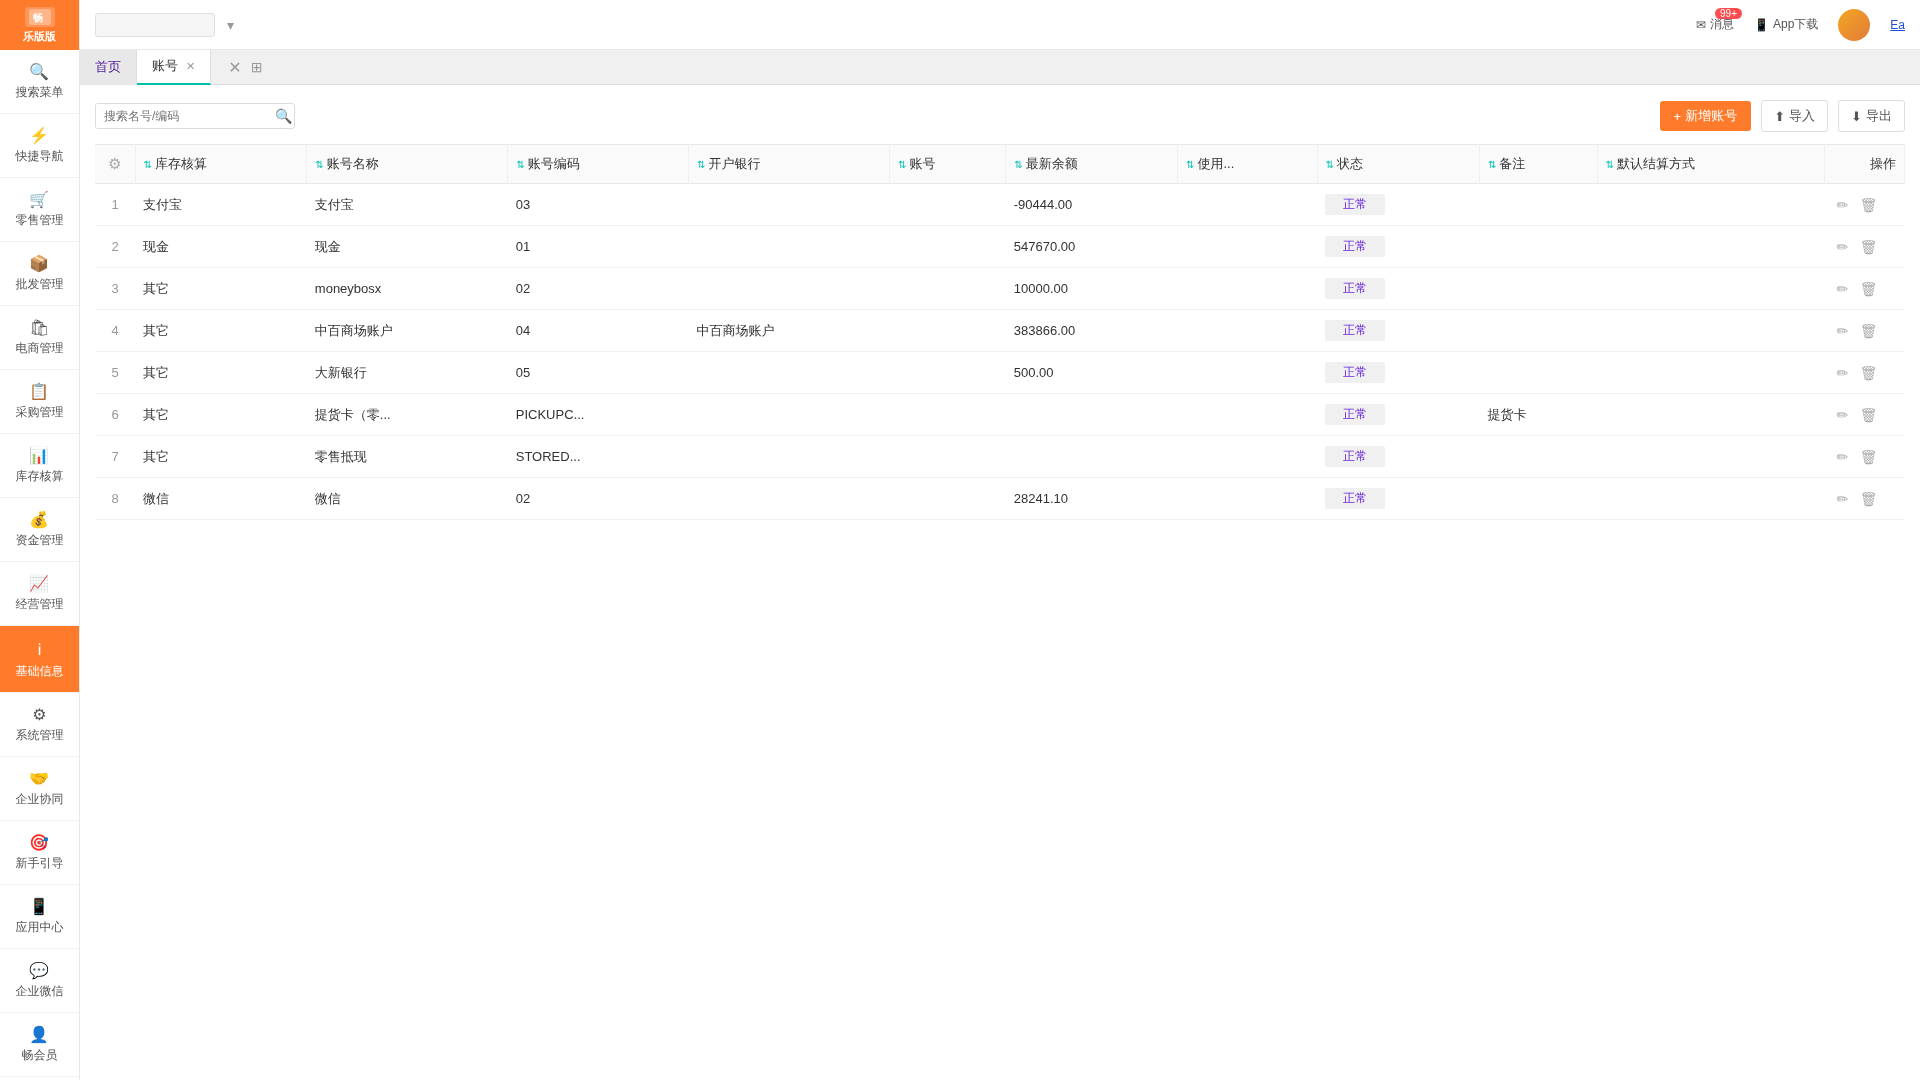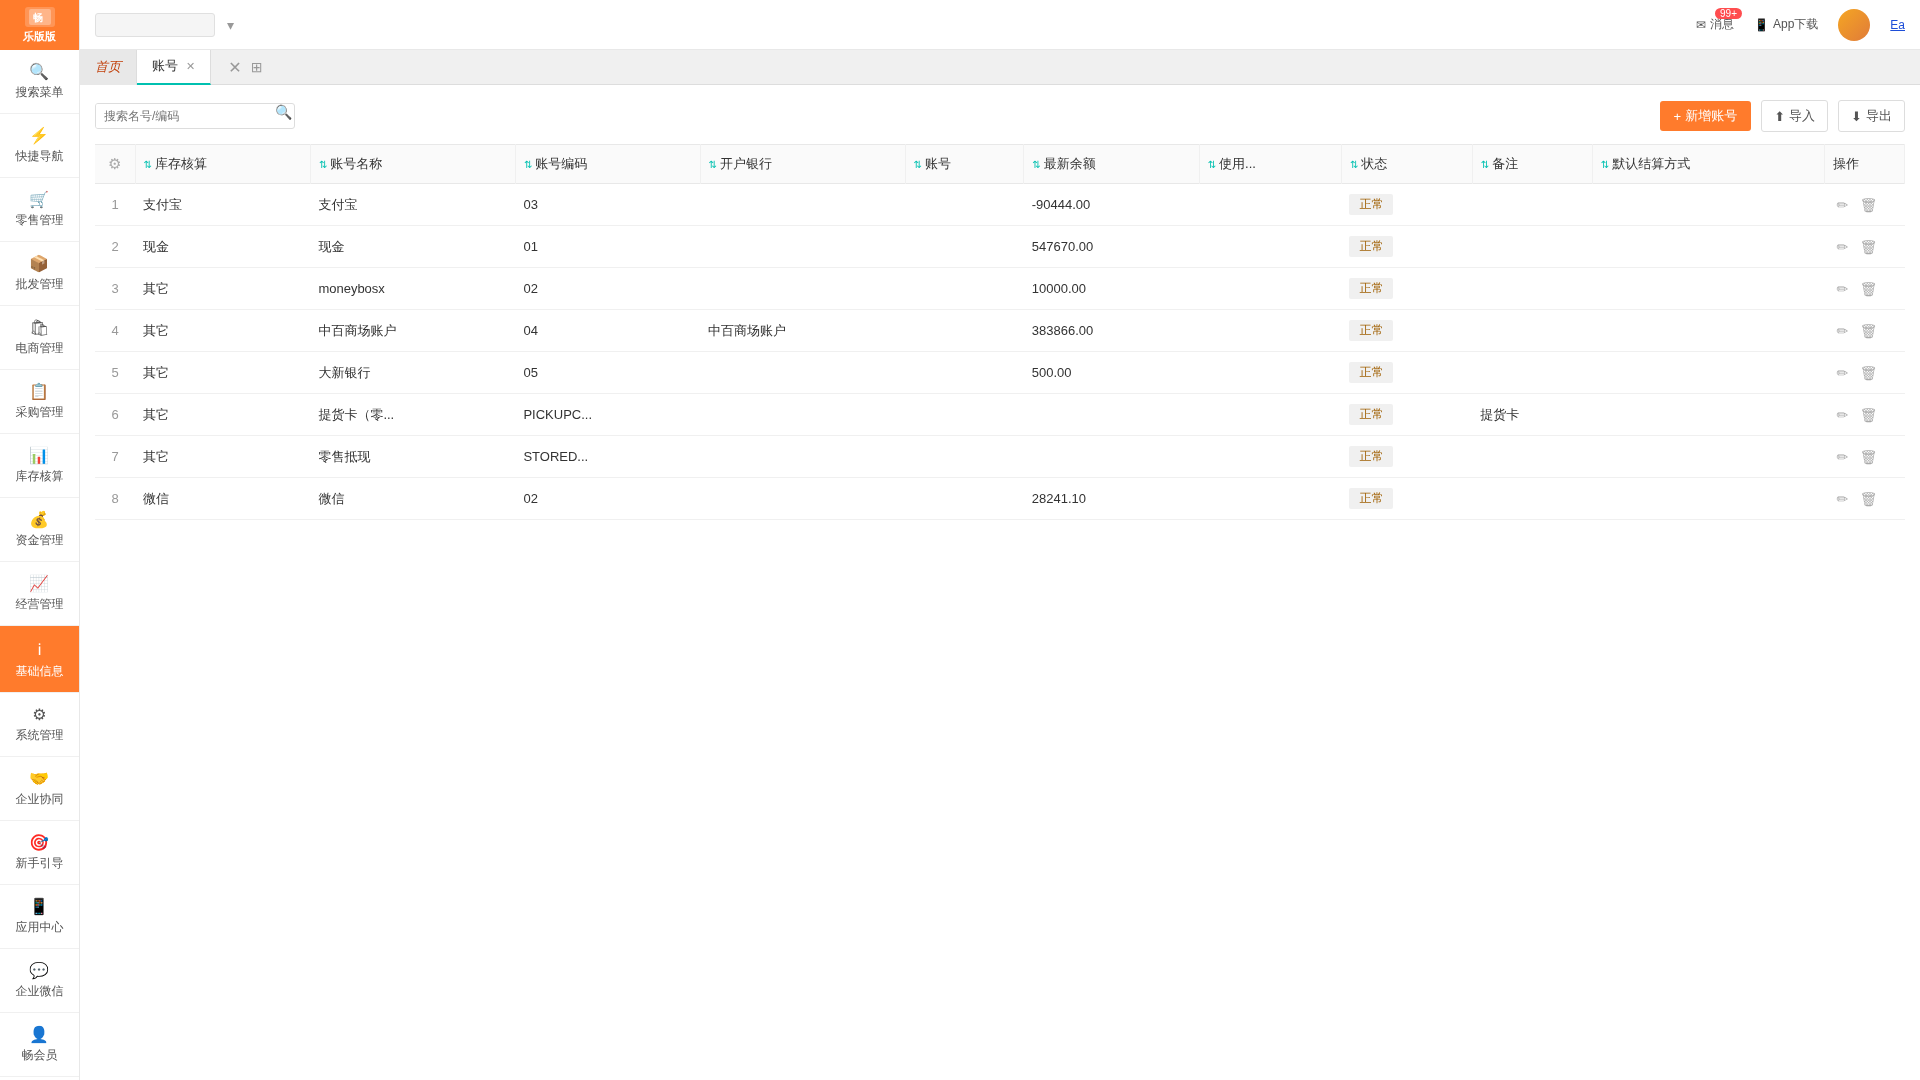--- a/index.html
+++ b/index.html
@@ -134,21 +134,21 @@
     .tab {
       display: flex;
       align-items: center;
       padding: 0 15px;
       height: 35px;
       cursor: pointer;
       font-size: 13px;
       border-right: 1px solid #ddd;
       gap: 8px;
     }
-    .tab.home { background: #e8e8e8; color: #c2410c; font-style: italic; }
+    .tab.home { background: #e8e8e8; color: #4c1d95; }
     .tab.active { background: white; color: #333; border-bottom: 2px solid #00c0b0; }
     .tab .close-btn { color: #999; font-size: 11px; }
 
     
     .content {
       flex: 1;
       overflow: auto;
       background: white;
       padding: 15px;
       position: relative;
@@ -156,21 +156,21 @@
 
     
     .toolbar {
       display: flex;
       align-items: center;
       justify-content: space-between;
       margin-bottom: 12px;
     }
     .search-box {
       display: flex;
-      align-items: flex-start;
+      align-items: center;
       border: 1px solid #ddd;
       border-radius: 3px;
       overflow: hidden;
       width: 200px;
     }
     .search-box input {
       border: none;
       padding: 6px 10px;
       font-size: 12px;
       flex: 1;
@@ -236,22 +236,22 @@
     .data-table th:first-child { width: 40px; text-align: center; }
     .data-table th .sort-icon { color: #00c0b0; margin-right: 3px; font-size: 10px; }
     .data-table td {
       padding: 10px 8px;
       border-bottom: 1px solid #f0f0f0;
       color: #333;
     }
     .data-table td:first-child { text-align: center; color: #999; }
     .status-badge {
       background: #f0f0f0;
-      color: #a16207;
-      padding: 2px 10px;
+      color: #6d28d9;
+      padding: 2px 18px;
       border-radius: 2px;
       font-size: 12px;
       display: inline-block;
     }
     .settings-icon { color: #aaa; font-size: 15px; cursor: pointer; }
     .action-btn {
       background: none;
       border: none;
       cursor: pointer;
       color: #aaa;
@@ -453,21 +453,21 @@
           <th><span class="sort-icon">⇅</span><span>库存核算</span></th>
           <th><span class="sort-icon">⇅</span><span>账号名称</span></th>
           <th><span class="sort-icon">⇅</span><span>账号编码</span></th>
           <th><span class="sort-icon">⇅</span><span>开户银行</span></th>
           <th><span class="sort-icon">⇅</span><span>账号</span></th>
           <th><span class="sort-icon">⇅</span><span>最新余额</span></th>
           <th><span class="sort-icon">⇅</span><span>使用...</span></th>
           <th><span class="sort-icon">⇅</span><span>状态</span></th>
           <th><span class="sort-icon">⇅</span><span>备注</span></th>
           <th><span class="sort-icon">⇅</span><span>默认结算方式</span></th>
-          <th style="width:80px;"><span>操作</span></th>
+          <th style="width:80px;text-align:right;"><span>操作</span></th>
         </tr>
       </thead>
       <tbody id="table-body">
       <tr>
       <td>1</td>
       <td>支付宝</td>
       <td>支付宝</td>
       <td>03</td>
       <td></td>
       <td></td>

